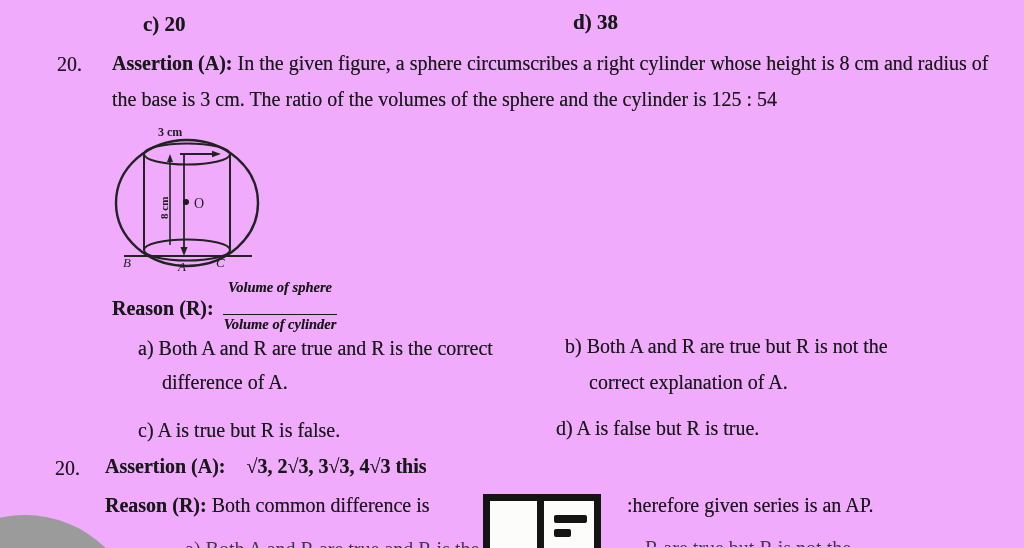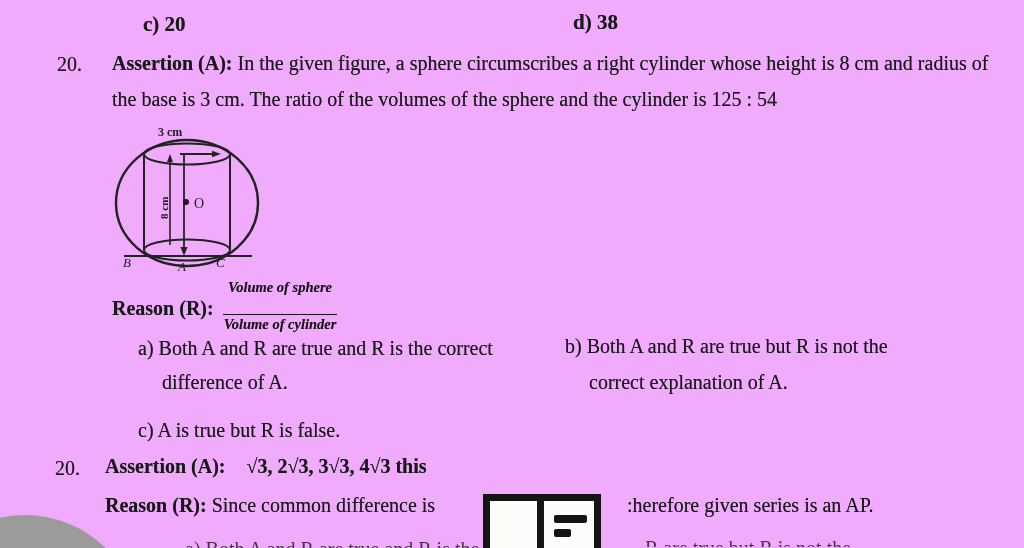--- a/index.html
+++ b/index.html
@@ -90,29 +90,30 @@
       <span class="den">Volume of cylinder</span>
     </span>
   </div>
 
   <div class="abs t20 scan" style="left:138px;top:336px;">a) Both A and R are true and R is the correct</div>
   <div class="abs t20 scan" style="left:162px;top:370px;">difference of A.</div>
   <div class="abs t20 scan" style="left:565px;top:334px;">b) Both A and R are true but R is not the</div>
   <div class="abs t20 scan" style="left:589px;top:370px;">correct explanation of A.</div>
 
   <div class="abs t20 scan" style="left:138px;top:418px;">c) A is true but R is false.</div>
+  <div class="abs t20 scan" style="left:556px;top:416px;filter:blur(.35px);">d) A is false but R is true.</div>
 
   <div class="abs t20 scan" style="left:55px;top:456px;">20.</div>
   <div class="abs t20 scan" style="left:105px;top:454px;">
     <span class="bold">Assertion (A):</span>
     <span class="bold" style="margin-left:16px;">√3, 2√3, 3√3, 4√3 this</span>
   </div>
   <div class="abs t20 scan" style="left:105px;top:493px;">
     <span class="bold">Reason (R):</span>
-    <span>Since common difference is</span>
+    <span>Both common difference is</span>
   </div>
   <div class="abs t20 scan" style="left:627px;top:493px;">:herefore given series is an AP.</div>
 
   <div class="ph-icon">
     <div class="divider"></div>
     <div class="bar1"></div>
     <div class="bar2"></div>
   </div>
 
   <div class="abs t20 clip10" style="left:185px;top:537px;">a) Both A and R are true and R is the</div>

